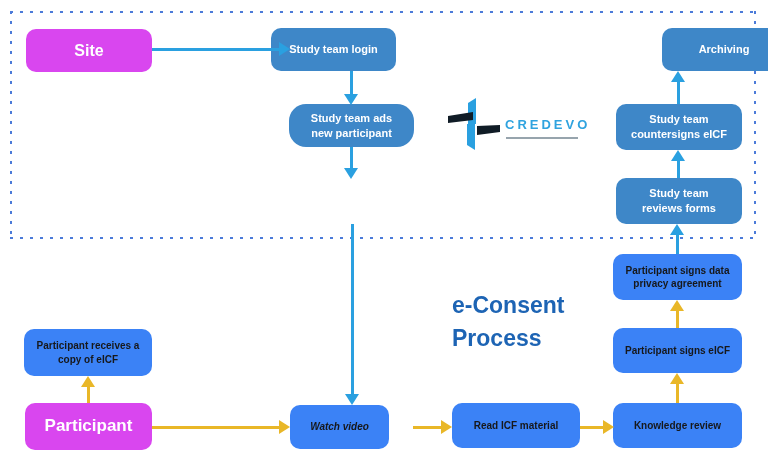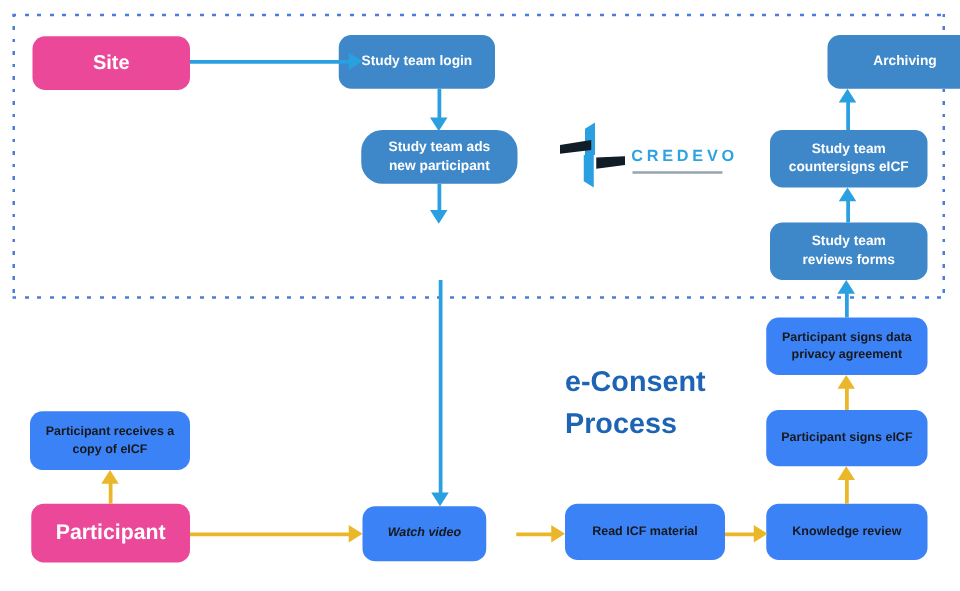--- a/index.html
+++ b/index.html
@@ -15,21 +15,21 @@
   .dash.top{left:0;top:0;width:746px;}
   .dash.bottom{left:0;bottom:0;width:746px;}
   .dash.left{left:0;top:0;height:228px;}
   .dash.right{right:0;top:0;height:228px;}
   
   .node{
     position:absolute;display:flex;align-items:center;justify-content:center;
     text-align:center;border-radius:10px;font-weight:bold;box-sizing:border-box;
     line-height:1.32;
   }
-  .node.dark{background:#ec4899;color:#ffffff;font-size:16px;}
+  .node.dark{background:#d946ef;color:#ffffff;font-size:16px;}
   .node.mid{background:#3e87c8;color:#ffffff;font-size:11px;}
   .node.yellow{background:#3b82f6;color:#17181a;font-size:10px;}
   
   .aline{position:absolute;}
   .aline.blue{background:#2aa0e0;}
   .aline.yel{background:#e9b728;}
   .ahead{position:absolute;width:0;height:0;}
   .ahead.right.blue{border-top:7px solid transparent;border-bottom:7px solid transparent;border-left:11px solid #2aa0e0;}
   .ahead.right.yel{border-top:7px solid transparent;border-bottom:7px solid transparent;border-left:11px solid #e9b728;}
   .ahead.down.blue{border-left:7px solid transparent;border-right:7px solid transparent;border-top:11px solid #2aa0e0;}

